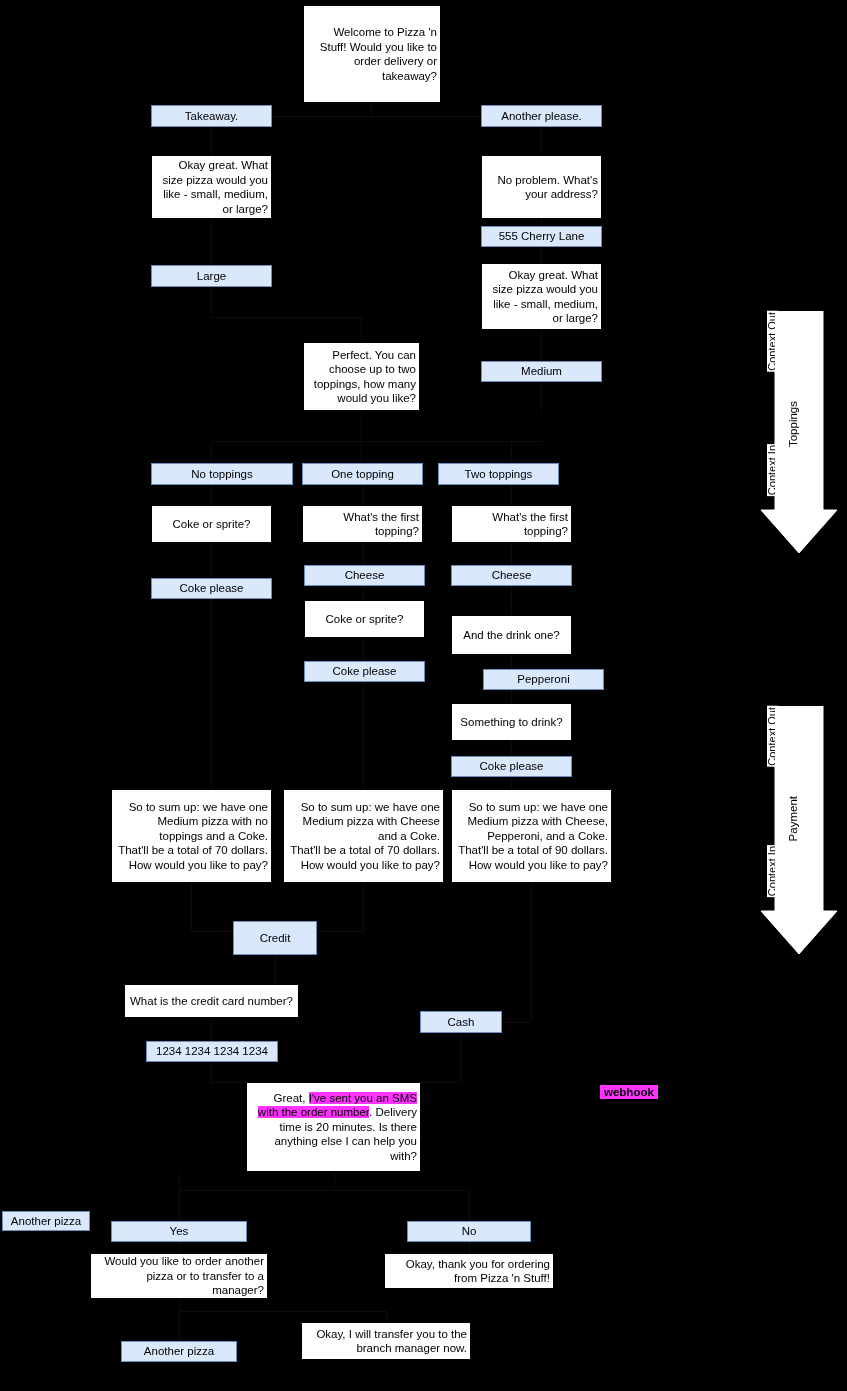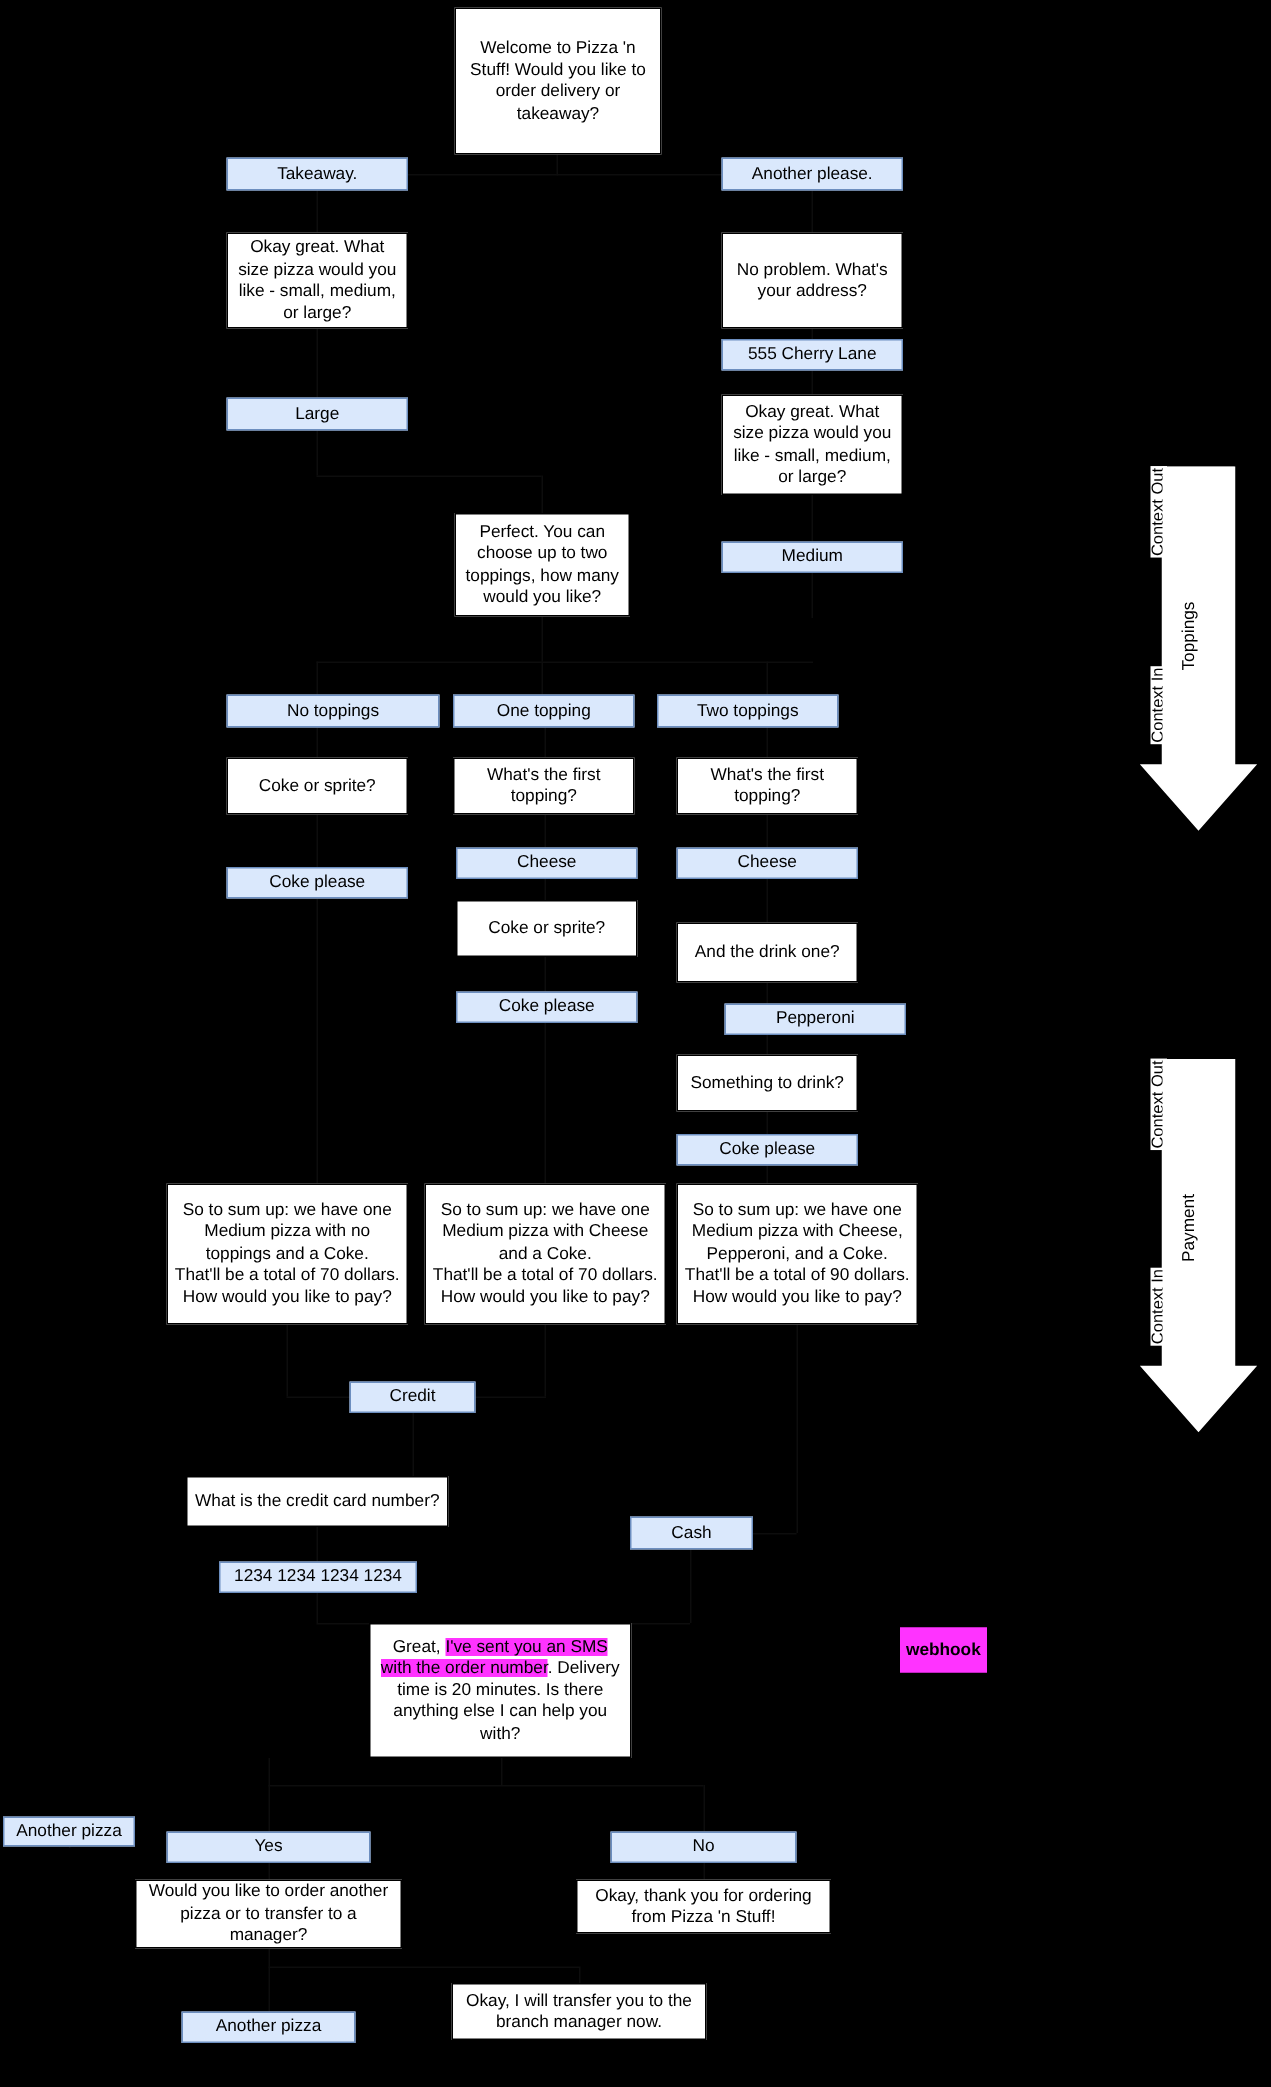--- a/index.html
+++ b/index.html
@@ -9,21 +9,21 @@
     background:#000000;
     font-family:"Liberation Sans","DejaVu Sans",sans-serif;
     overflow:hidden;
   }
   .node{
     position:absolute;
     box-sizing:border-box;
     display:flex;
     align-items:center;
     justify-content:center;
-    text-align:center;
+    text-align:right;
     font-size:11.5px;
     line-height:14.5px;
     color:#000000;
     padding:1px 3px;
     white-space:pre-line;
   }
   .bot{
     background:#ffffff;
     border:1px solid #000000;
   }
@@ -157,26 +157,26 @@
       <div class="node user" style="left: 304px; top: 661px; width: 121px; height: 21px;">Coke please</div>
       <div class="node user" style="left: 451px; top: 669px; width: 121px; height: 21px; margin-left: 32px;">Pepperoni</div>
       <div class="node bot" style="left: 451px; top: 703px; width: 121px; height: 38px;">Something to drink?</div>
       <div class="node user" style="left: 451px; top: 756px; width: 121px; height: 21px;">Coke please</div>
       <div class="node bot" style="left: 111px; top: 789px; width: 161px; height: 94px;">So to sum up: we have one Medium pizza with no toppings and a Coke.
 That'll be a total of 70 dollars. How would you like to pay?</div>
       <div class="node bot" style="left: 283px; top: 789px; width: 161px; height: 94px;">So to sum up: we have one Medium pizza with Cheese and a Coke.
 That'll be a total of 70 dollars. How would you like to pay?</div>
       <div class="node bot" style="left: 451px; top: 789px; width: 161px; height: 94px;">So to sum up: we have one Medium pizza with Cheese, Pepperoni, and a Coke.
 That'll be a total of 90 dollars. How would you like to pay?</div>
-      <div class="node user" style="left: 233px; top: 921px; width: 84px; height: 21px;">Credit</div>
+      <div class="node user" style="left: 233px; top: 921px; width: 84px; height: 34px;">Credit</div>
       <div class="node bot" style="left: 124px; top: 984px; width: 175px; height: 34px;">What is the credit card number?</div>
       <div class="node user" style="left: 420px; top: 1011px; width: 82px; height: 22px;">Cash</div>
       <div class="node user" style="left: 146px; top: 1041px; width: 132px; height: 21px;">1234 1234 1234 1234</div>
       <div class="node bot" style="left: 246px; top: 1082px; width: 175px; height: 90px;"><span><span>Great, </span><span class="hl">I've sent you an SMS with the order number</span><span>. Delivery time is 20 minutes. Is there anything else I can help you with?</span></span></div>
-      <div class="node webhook" style="left: 600px; top: 1085px; width: 58px; height: 30px;">webhook</div>
+      <div class="node webhook" style="left: 600px; top: 1085px; width: 58px; height: 14px;">webhook</div>
       <div class="node user" style="left: 2px; top: 1211px; width: 88px; height: 20px;">Another pizza</div>
       <div class="node user" style="left: 111px; top: 1221px; width: 136px; height: 21px;">Yes</div>
       <div class="node user" style="left: 407px; top: 1221px; width: 124px; height: 21px;">No</div>
       <div class="node bot" style="left: 90px; top: 1253px; width: 178px; height: 46px;">Would you like to order another pizza or to transfer to a manager?</div>
       <div class="node bot" style="left: 384px; top: 1253px; width: 170px; height: 36px;">Okay, thank you for ordering from Pizza 'n Stuff!</div>
       <div class="node user" style="left: 121px; top: 1341px; width: 116px; height: 21px;">Another pizza</div>
       <div class="node bot" style="left: 301px; top: 1322px; width: 170px; height: 38px;">Okay, I will transfer you to the branch manager now.</div>
     </div>
   <div id="arrows-layer">
       <div class="arrow-wrap" style="left: 757px; top: 311px; width: 90px; height: 243px;">

